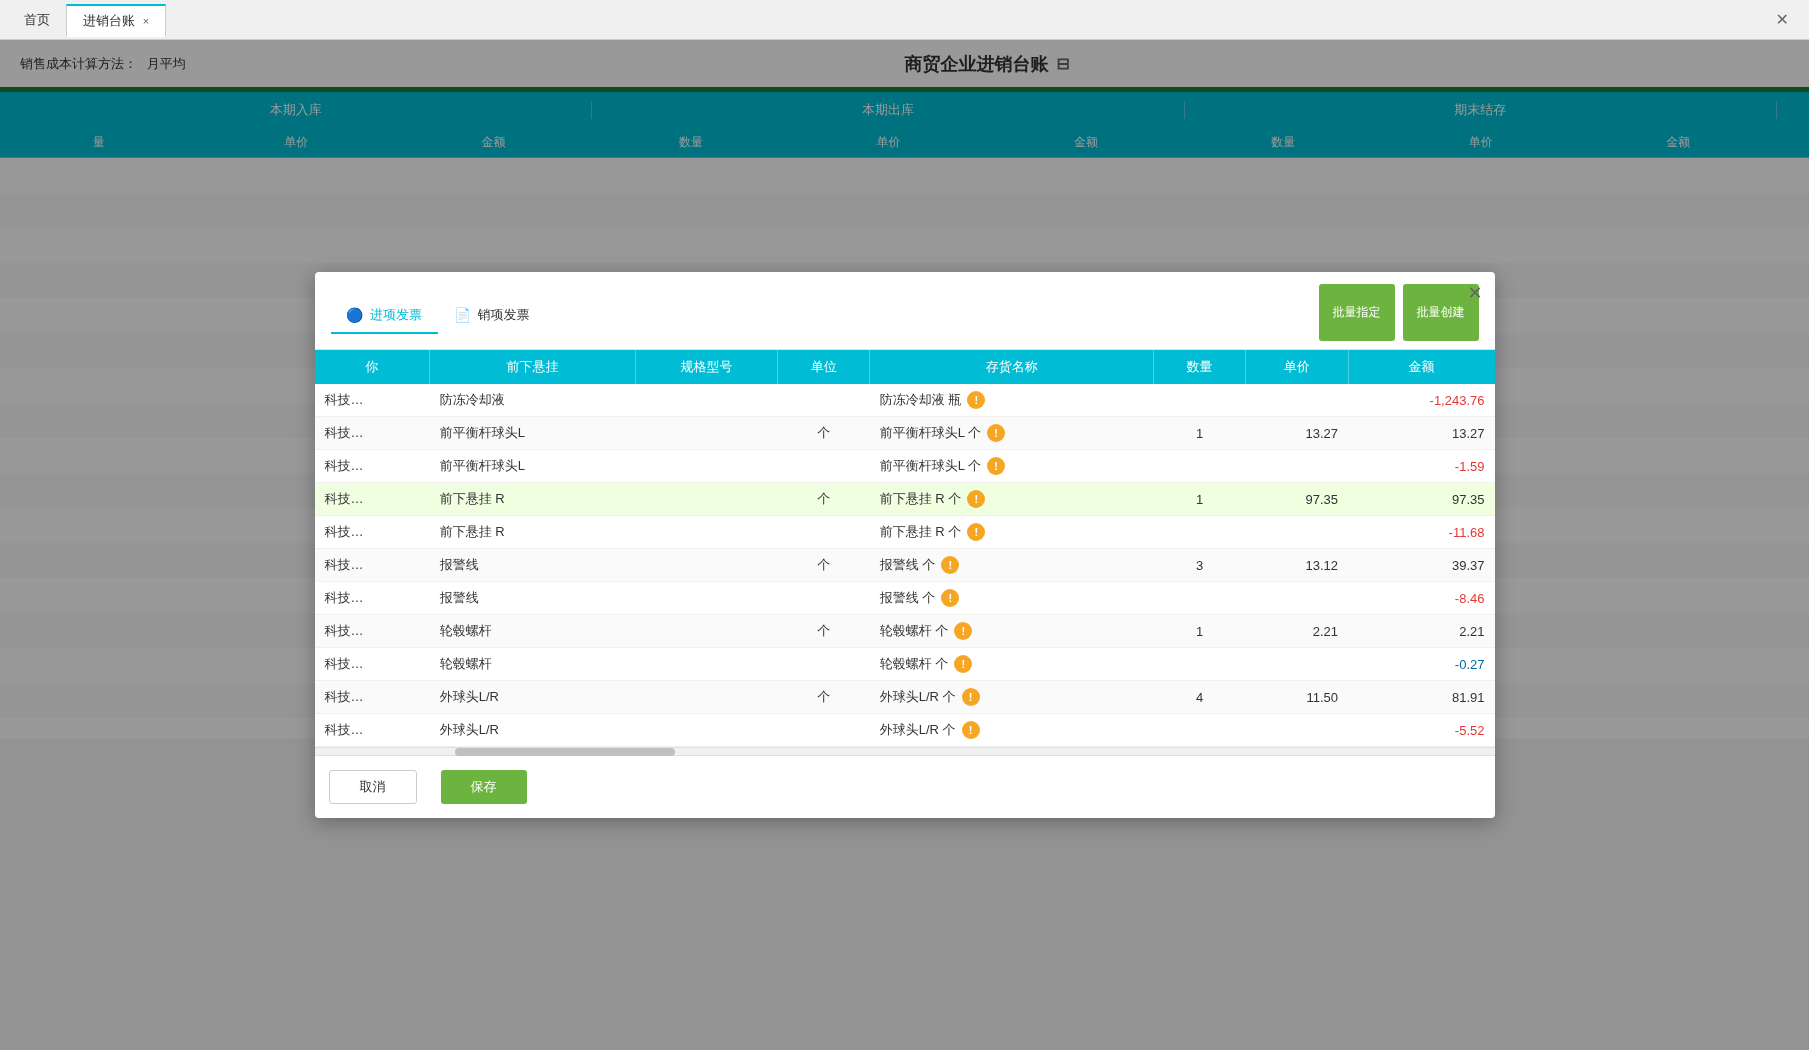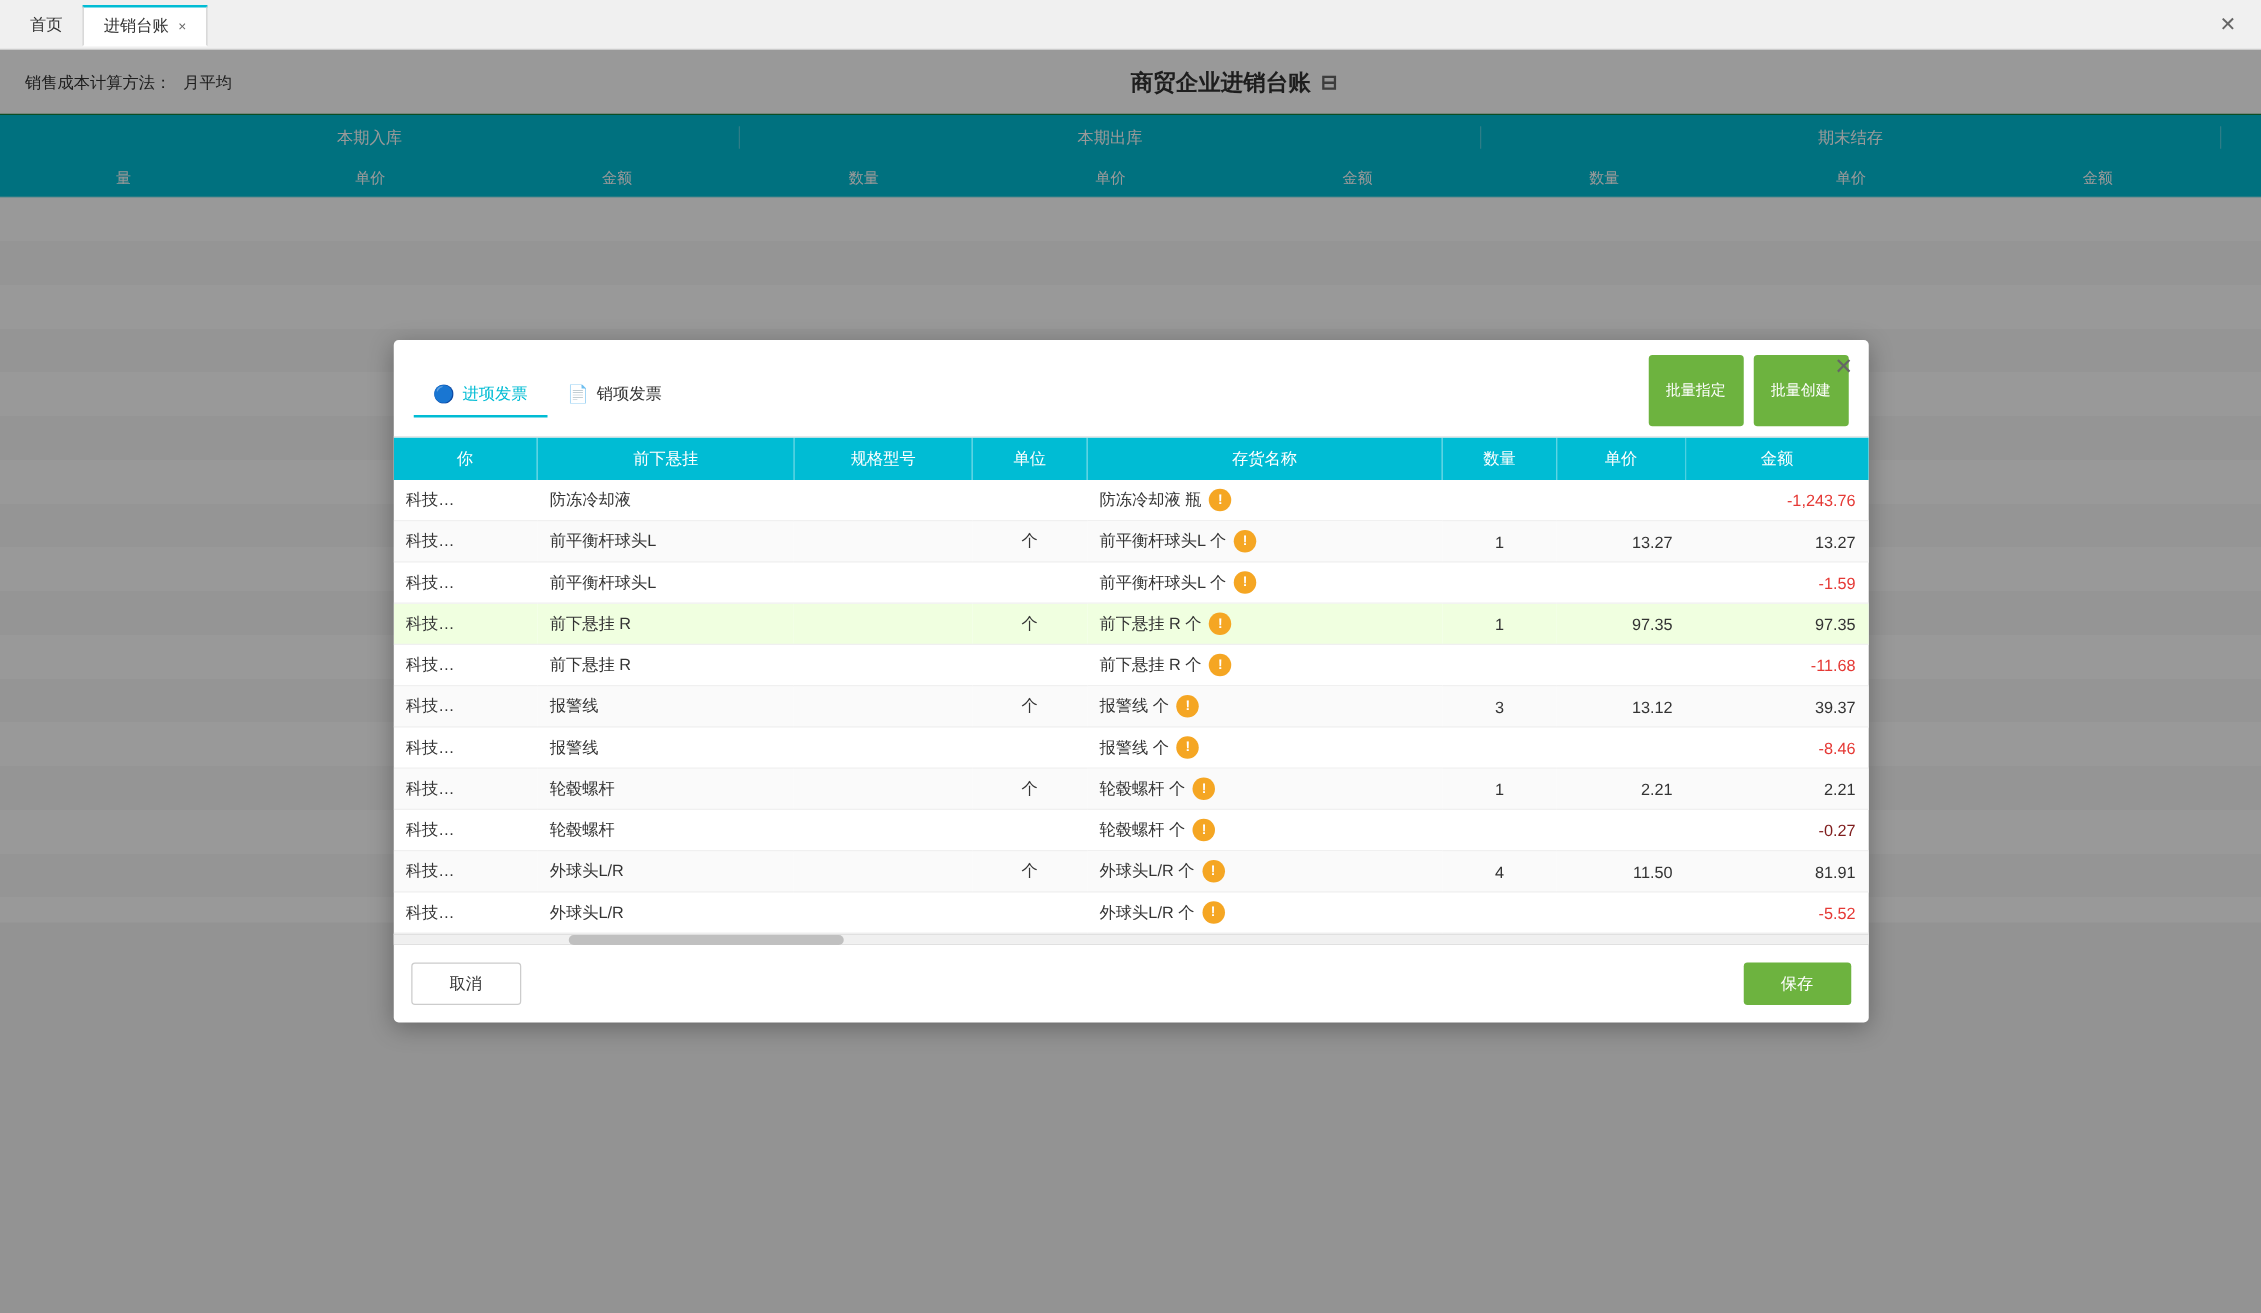--- a/index.html
+++ b/index.html
@@ -56,21 +56,21 @@
       position: relative;
       height: calc(1050px - 40px);
     }
 
     
     .toolbar {
       background: #fff;
       display: flex;
       align-items: center;
       padding: 8px 20px;
-      border-bottom: 1px solid #15803d;
+      border-bottom: 5px solid #15803d;
       height: 52px;
     }
     .toolbar-left {
       font-size: 13px;
       color: #333;
     }
     .toolbar-title {
       flex: 1;
       text-align: center;
       font-size: 18px;
@@ -274,21 +274,21 @@
       left: 140px;
       width: 220px;
       height: 8px;
       background: #c0c0c0;
       border-radius: 4px;
     }
 
     
     .modal-footer {
       display: flex;
-      justify-content: space-between;
+      justify-content: flex-start;
       gap: 24px;
       padding: 14px;
       border-top: 1px solid #e0e0e0;
     }
     .btn-cancel {
       padding: 7px 30px;
       border: 1px solid #ccc;
       background: #fff;
       border-radius: 3px;
       cursor: pointer;
@@ -505,21 +505,21 @@
                 <td>科技…</td>
                 <td>轮毂螺杆</td>
                 <td></td>
                 <td class="center"></td>
                 <td style="display: flex; align-items: center; gap: 6px;">
                   <span>轮毂螺杆 个</span>
                   <span class="warn-icon">!</span>
                 </td>
                 <td class="center"></td>
                 <td class="right"></td>
-                <td class="right" style="color: #7f1d1d;">-0.27</td>
+                <td class="right" style="color: #0369a1;">-0.27</td>
               </tr>
               <tr>
                 <td>科技…</td>
                 <td>外球头L/R</td>
                 <td></td>
                 <td class="center">个</td>
                 <td style="display: flex; align-items: center; gap: 6px;">
                   <span>外球头L/R 个</span>
                   <span class="warn-icon">!</span>
                 </td>

